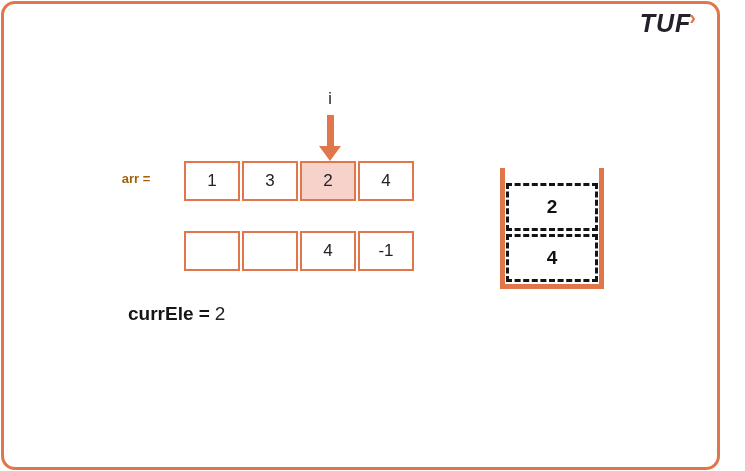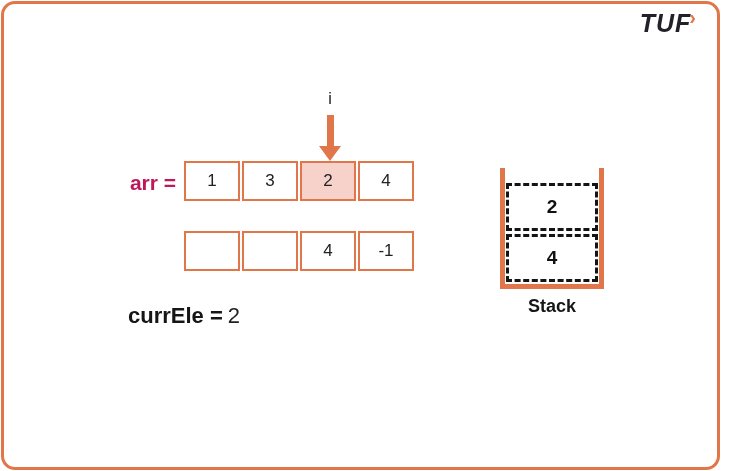--- a/index.html
+++ b/index.html
@@ -25,34 +25,34 @@
   
   .ptr-label{ position:absolute; left:318px; top:90px; width:24px;
     text-align:center; font-size:16px; color:#161616; }
   .arrow-shaft{ position:absolute; left:327px; top:115px; width:7px;
     height:31px; background:var(--orange); }
   .arrow-head{ position:absolute; left:319px; top:146px; width:0; height:0;
     border-left:11px solid transparent; border-right:11px solid transparent;
     border-top:15px solid var(--orange); }
 
   
-  .row-label{ position:absolute; width:80px; text-align:right;
-    font-weight:700; font-size:21px; color:#be185d; }
+  .row-label{ position:absolute; width:80px; text-align:center;
+    font-weight:700; font-size:13px; color:#a16207; }
   .lab-arr{ left:96px; top:171px; }
   .lab-ans{ left:96px; top:241px; }
   .cells{ position:absolute; left:184px; display:flex; gap:2px; }
   .cells-arr{ top:161px; }
   .cells-ans{ top:231px; }
   .cell{ width:56px; height:40px; border:2px solid var(--orange);
     background:#fff; display:flex; align-items:center; justify-content:center;
     font-size:17px; color:#222; }
   .cell.highlight{ background:var(--pink); }
 
   
-  .curr{ position:absolute; left:128px; top:303px; font-size:22px; }
+  .curr{ position:absolute; left:128px; top:303px; font-size:19px; }
   .curr .lbl{ font-weight:700; color:#161616; }
   .curr .val{ font-weight:400; color:#222; margin-left:5px; }
 
   
   .stack{ position:absolute; left:500px; top:168px; width:104px; height:121px;
     border-left:5px solid var(--orange); border-right:5px solid var(--orange);
     border-bottom:5px solid var(--orange);
     display:flex; flex-direction:column; justify-content:flex-end;
     gap:3px; padding:0 1px 2px 1px; }
   .stack-item{ height:48px; border:3px dashed var(--dash); background:#fff;
@@ -92,15 +92,14 @@
   </div>
 
   <div class="curr">
     <span class="lbl">currEle =</span><span class="val">2</span>
   </div>
 
   <div class="stack">
     <div class="stack-item">2</div>
     <div class="stack-item">4</div>
   </div>
-  <div class="stack-caption">Stack</div>
 
 </div>
 
 </body></html>

